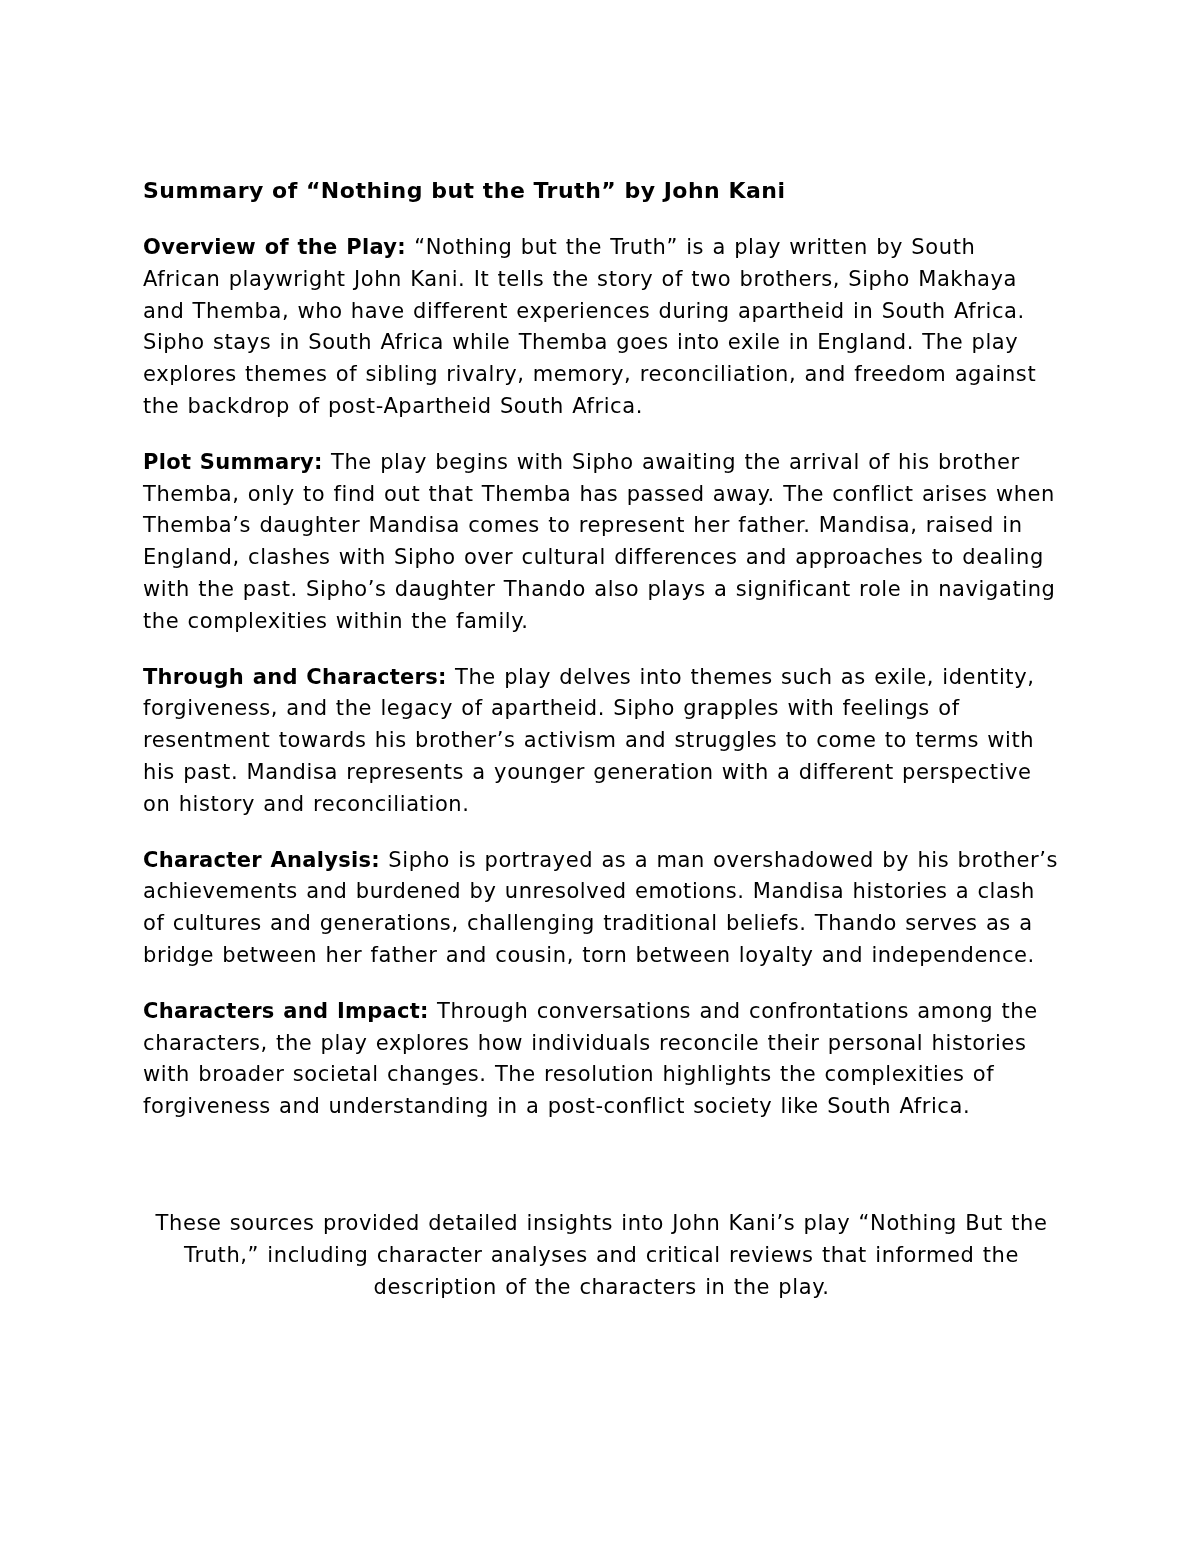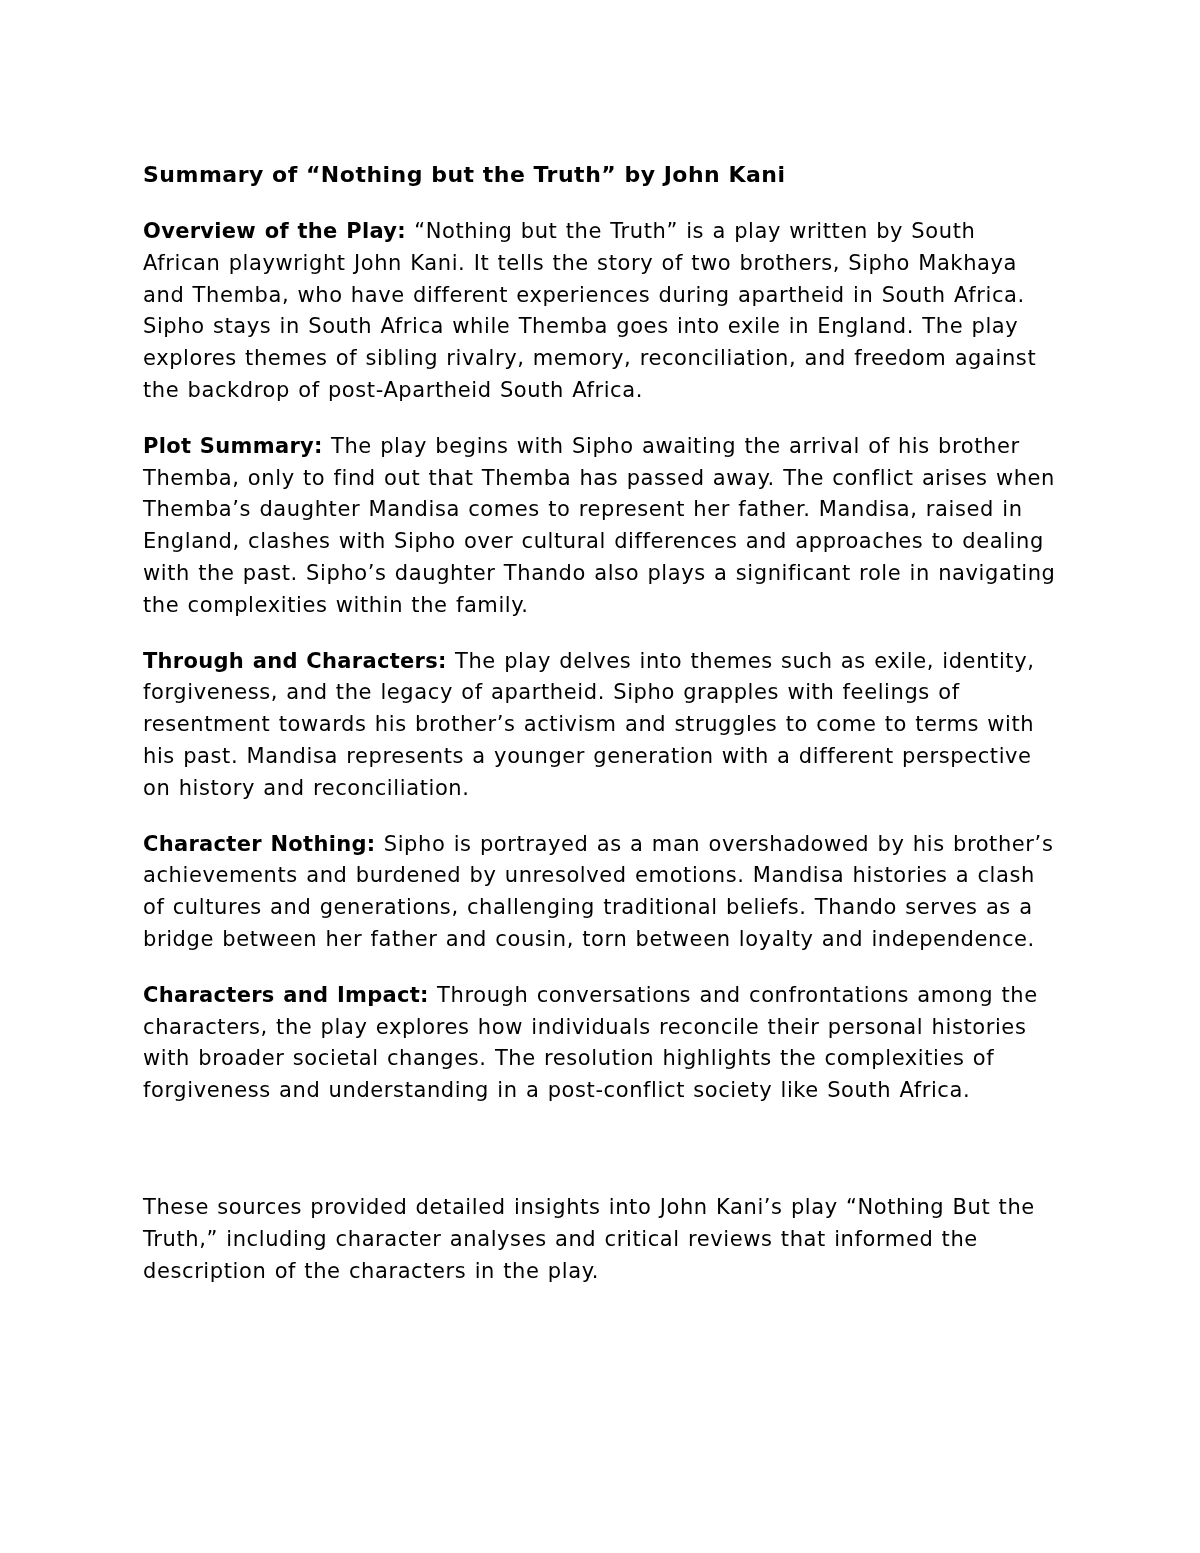--- a/index.html
+++ b/index.html
@@ -11,21 +11,21 @@
     position: relative;
     width: 1200px;
     height: 1553px;
     background: #ffffff;
     color: #000000;
     overflow: hidden;
     font-family: "DejaVu Sans", sans-serif;
   }
   .content {
     position: absolute;
-    top: 161px;
+    top: 177px;
     left: 143px;
     width: 917px;
   }
   h1.doc-title {
     margin: 0 0 27px 0;
     font-size: 22px;
     line-height: 28px;
     font-weight: bold;
     letter-spacing: 0.5px;
     color: #000000;
@@ -37,36 +37,37 @@
     letter-spacing: 0.6px;
     word-spacing: 1px;
     color: #000000;
   }
   p.body-para strong {
     font-weight: bold;
     letter-spacing: 0.3px;
   }
   p.closing-para {
     margin: 85px 0 0 0;
+    text-align: center;
   }
 </style>
 </head>
 <body>
 
 <div class="page">
   <div class="content">
 
     <h1 class="doc-title">Summary of “Nothing but the Truth” by John Kani</h1>
 
     <p class="body-para"><strong>Overview of the Play:</strong> <span>“Nothing but the Truth” is a play written by South African playwright John Kani. It tells the story of two brothers, Sipho Makhaya and Themba, who have different experiences during apartheid in South Africa. Sipho stays in South Africa while Themba goes into exile in England. The play explores themes of sibling rivalry, memory, reconciliation, and freedom against the backdrop of post-Apartheid South Africa.</span></p>
 
     <p class="body-para"><strong>Plot Summary:</strong> <span>The play begins with Sipho awaiting the arrival of his brother Themba, only to find out that Themba has passed away. The conflict arises when Themba’s daughter Mandisa comes to represent her father. Mandisa, raised in England, clashes with Sipho over cultural differences and approaches to dealing with the past. Sipho’s daughter Thando also plays a significant role in navigating the complexities within the family.</span></p>
 
     <p class="body-para"><strong>Through and Characters:</strong> <span>The play delves into themes such as exile, identity, forgiveness, and the legacy of apartheid. Sipho grapples with feelings of resentment towards his brother’s activism and struggles to come to terms with his past. Mandisa represents a younger generation with a different perspective on history and reconciliation.</span></p>
 
-    <p class="body-para"><strong>Character Nothing:</strong> <span>Sipho is portrayed as a man overshadowed by his brother’s achievements and burdened by unresolved emotions. Mandisa histories a clash of cultures and generations, challenging traditional beliefs. Thando serves as a bridge between her father and cousin, torn between loyalty and independence.</span></p>
+    <p class="body-para"><strong>Character Analysis:</strong> <span>Sipho is portrayed as a man overshadowed by his brother’s achievements and burdened by unresolved emotions. Mandisa histories a clash of cultures and generations, challenging traditional beliefs. Thando serves as a bridge between her father and cousin, torn between loyalty and independence.</span></p>
 
     <p class="body-para"><strong>Characters and Impact:</strong> <span>Through conversations and confrontations among the characters, the play explores how individuals reconcile their personal histories with broader societal changes. The resolution highlights the complexities of forgiveness and understanding in a post-conflict society like South Africa.</span></p>
 
     <p class="body-para closing-para">These sources provided detailed insights into John Kani’s play “Nothing But the Truth,” including character analyses and critical reviews that informed the description of the characters in the play.</p>
 
   </div>
 </div>
 
 </body></html>

